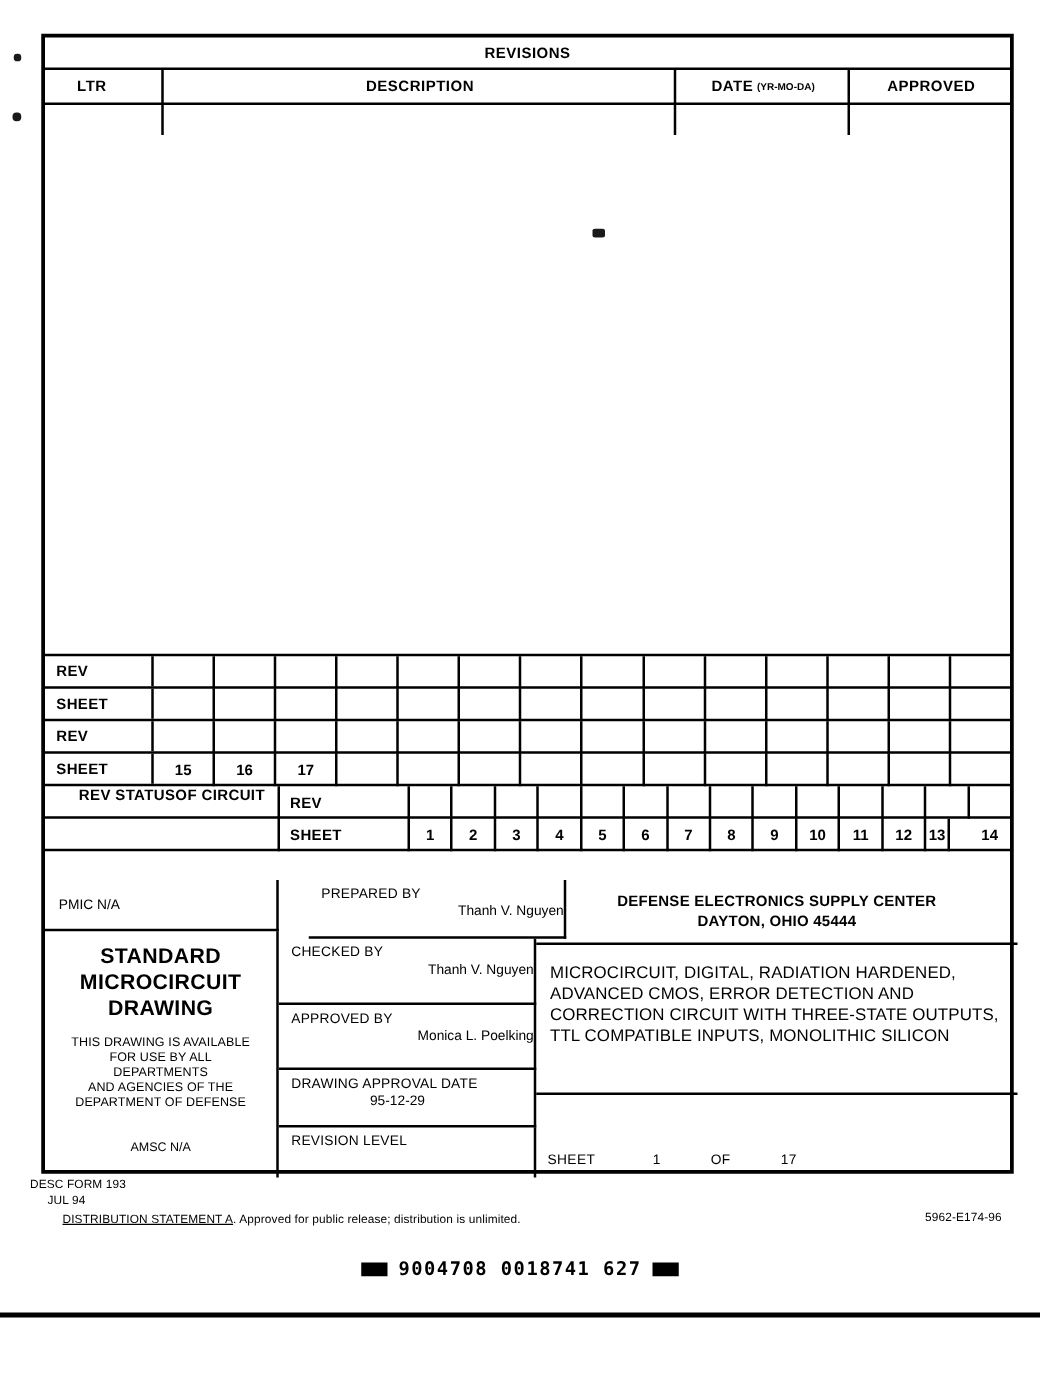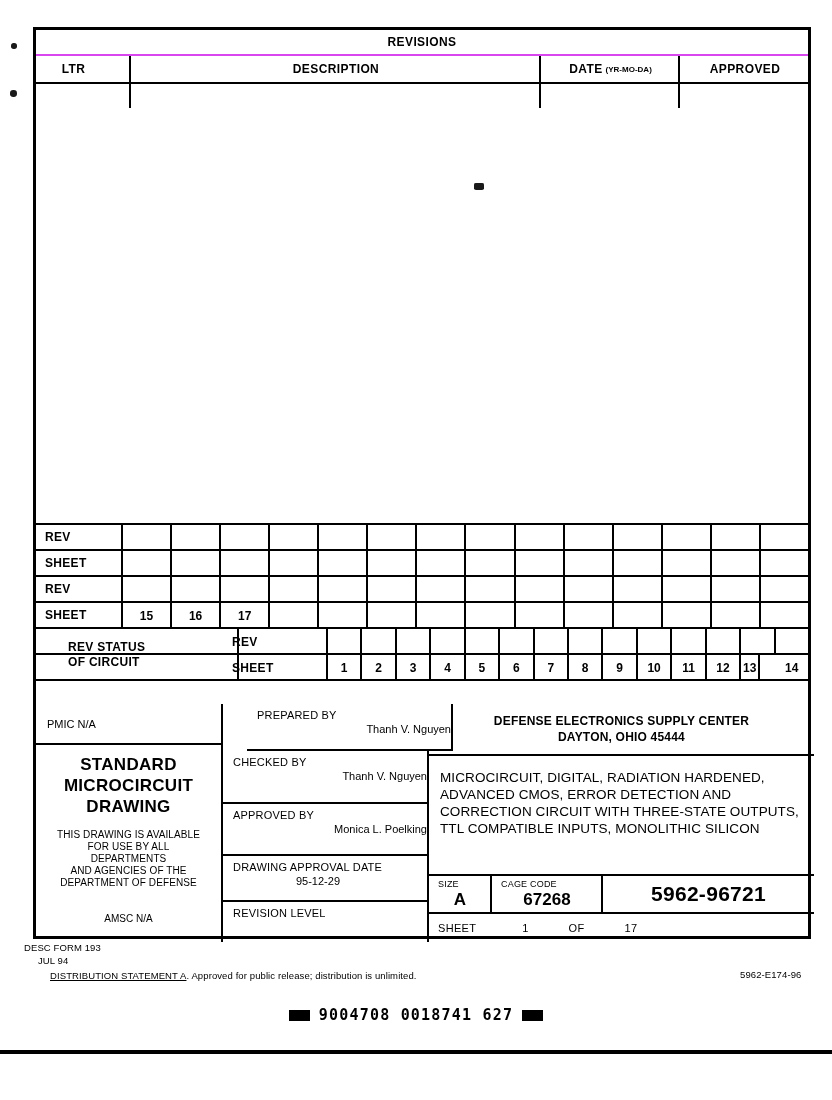--- a/index.html
+++ b/index.html
@@ -36,21 +36,21 @@
     border: 3px solid #000;
     box-sizing: border-box;
   }
 
   
   #rev-title {
     position: absolute;
     left: 0; top: 0;
     width: 100%;
     height: 26px;
-    border-bottom: 2px solid #d946ef;
+    border-bottom: 2px solid #000000;
     box-sizing: border-box;
     font-size: 12px;
     font-weight: bold;
     letter-spacing: 0.4px;
   }
   #rev-head {
     position: absolute;
     left: 0; top: 26px;
     width: 100%;
     height: 28px;
@@ -112,26 +112,26 @@
     box-sizing: border-box;
     border-right: 2px solid #000;
     display: flex;
     align-items: center;
     justify-content: center;
     font-size: 12px;
     font-weight: bold;
   }
   #rs-status-label {
     position: absolute;
-    left: 16px;
+    left: 1px;
     width: 187px;
     box-sizing: border-box;
     border-right: 2px solid #000;
     display: flex;
-    flex-direction: column;
+    flex-direction: row;
     justify-content: center;
     padding-left: 16px;
     font-size: 12px;
     font-weight: bold;
     letter-spacing: 0.3px;
     line-height: 15px;
   }
   .rs-sublabel {
     position: absolute;
     left: 187px;
@@ -495,33 +495,20 @@
         <span class="val"></span>
       </div>
 
       <div class="tb-box" id="tb-dayton">
         <div>DEFENSE ELECTRONICS SUPPLY CENTER</div>
         <div>DAYTON, OHIO  45444</div>
       </div>
 
       <div class="tb-box" id="tb-desc">MICROCIRCUIT, DIGITAL, RADIATION HARDENED, ADVANCED CMOS, ERROR DETECTION AND CORRECTION CIRCUIT WITH THREE-STATE OUTPUTS, TTL COMPATIBLE INPUTS, MONOLITHIC SILICON</div>
 
-      <div class="tb-box" id="tb-size">
-        <div class="sz-cell" style="left:0; width:63px; border-right:2px solid #000; padding:3px 0 0 9px;">
-          <div class="sz-lbl">SIZE</div>
-          <div style="font-size:17px; font-weight:bold; text-align:center; margin-top:1px; padding-right:8px;">A</div>
-        </div>
-        <div class="sz-cell" style="left:63px; width:111px; border-right:2px solid #000; padding:3px 0 0 9px;">
-          <div class="sz-lbl">CAGE CODE</div>
-          <div style="font-size:17px; font-weight:bold; text-align:center; margin-top:1px; padding-right:8px;">67268</div>
-        </div>
-        <div class="sz-cell ctr" style="left:174px; width:211px; font-size:21px; font-weight:bold; letter-spacing:0.3px;">
-          <span>5962-96721</span>
-        </div>
-      </div>
 
       <div class="tb-box" id="tb-sheet">
         <span style="padding-left:9px;">SHEET</span>
         <span style="margin-left:46px;">1</span>
         <span style="margin-left:40px;">OF</span>
         <span style="margin-left:40px;">17</span>
       </div>
     </div>
   </div>
 

